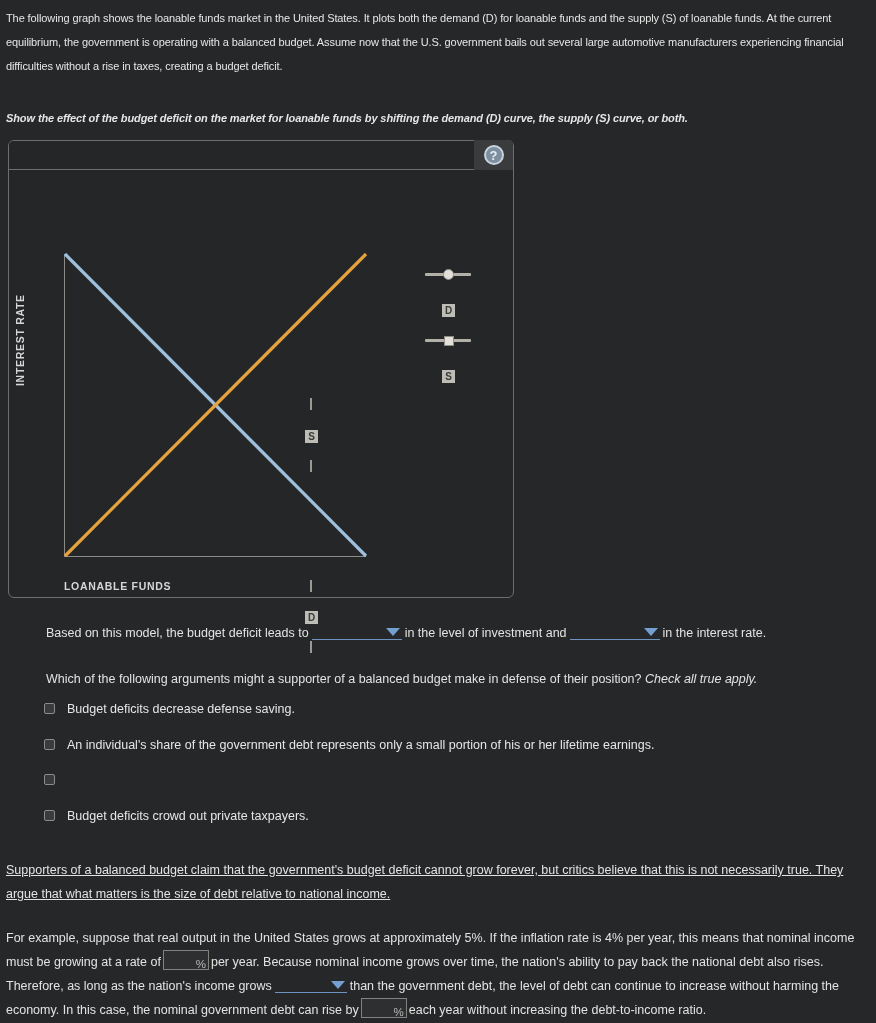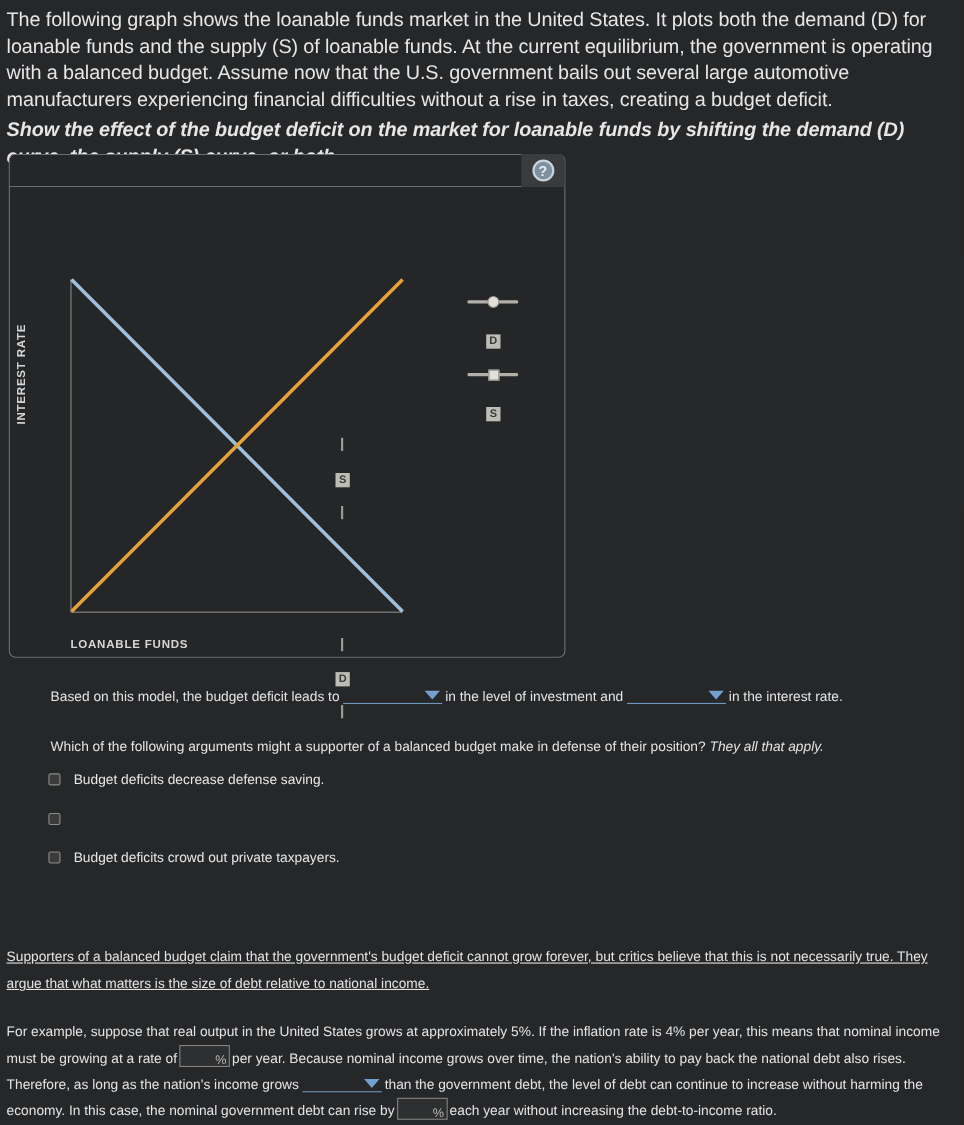--- a/index.html
+++ b/index.html
@@ -17,21 +17,21 @@
     -webkit-font-smoothing: antialiased;
   }
   .page { position: relative; width: 876px; height: 1023px; }
 
   
   .para {
     position: absolute;
     left: 6px;
     width: 856px;
     line-height: 24px;
-    font-size: 18px;
+    font-size: 11px;
     color: #e6e6e6;
     letter-spacing: -0.1px;
   }
   .para.italic { font-style: italic; font-weight: bold; }
   .intro { top: 6px; }
   .instr { top: 106px; }
 
   
   .graph-panel {
     position: absolute;
@@ -303,30 +303,34 @@
       </div>
     </div>
   </div>
 
   <div class="line-row q1">
     <span>Based on this model, the budget deficit leads to</span><span class="ddown"><span class="arrow"></span></span><span>in the level of investment and</span><span class="ddown"><span class="arrow"></span></span><span>in the interest rate.</span>
   </div>
 
   <div class="line-row q2">
     <span>Which of the following arguments might a supporter of a balanced budget make in defense of their position?</span>
-    <em>They all that apply.</em>
+    <em>Check all true apply.</em>
   </div>
 
   <div class="checklist">
     <div class="check-item">
       <div class="cbox"></div>
       <div class="clabel">Budget deficits decrease defense saving.</div>
     </div>
     <div class="check-item">
       <div class="cbox"></div>
+      <div class="clabel">An individual's share of the government debt represents only a small portion of his or her lifetime earnings.</div>
+    </div>
+    <div class="check-item">
+      <div class="cbox"></div>
     </div>
     <div class="check-item">
       <div class="cbox"></div>
       <div class="clabel">Budget deficits crowd out private taxpayers.</div>
     </div>
   </div>
 
   <div class="tail1">Supporters of a balanced budget claim that the government's budget deficit cannot grow forever, but critics believe that this is not necessarily true. They argue that what matters is the size of debt relative to national income.</div>
 
   <div class="tail2">

